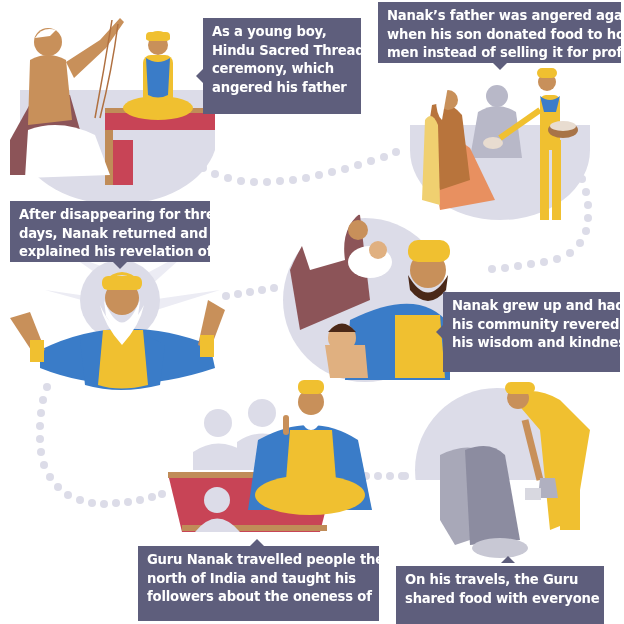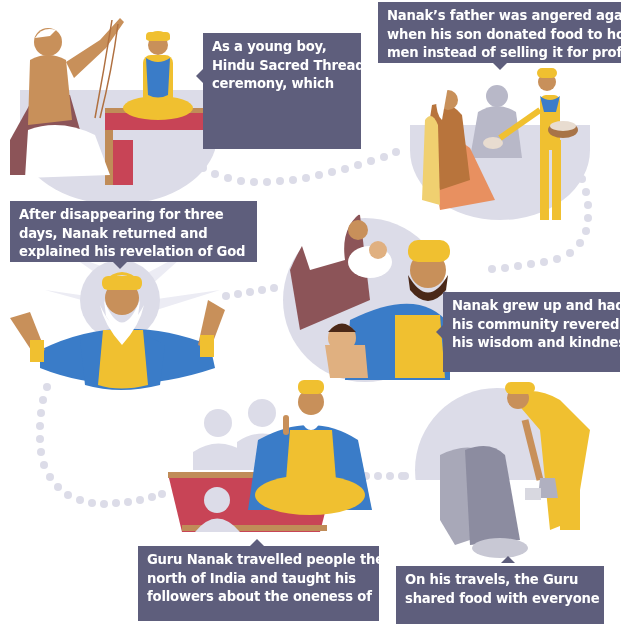--- a/index.html
+++ b/index.html
@@ -199,35 +199,36 @@
     <path d="M510 395 Q535 385 560 400 L590 430 L575 520 L550 530 L540 430 Z" fill="#f0c030"></path>
     <rect x="560" y="430" width="20" height="100" fill="#f0c030"></rect>
     <circle cx="518" cy="398" r="11" fill="#c8905a"></circle>
     <rect x="505" y="382" width="30" height="12" rx="6" fill="#f0c030"></rect>
     <path d="M525 420 L540 480" stroke="#c8905a" stroke-width="7"></path>
     <path d="M540 478 L555 478 L558 498 L538 498 Z" fill="#b0b0c0"></path>
     <rect x="525" y="488" width="16" height="12" fill="#d8d8e0"></rect>
   </g>
 </svg>
 
-<div class="caption" style="left:203px; top:33px; width:158px; height:116px;">
+<div class="caption" style="left:203px; top:18px; width:158px; height:96px;">
   <span class="line">As a young boy,</span>
   <span class="line">Hindu Sacred Thread</span>
   <span class="line">ceremony, which</span>
+  <span class="line">angered his father</span>
 </div>
 <div class="tail left" style="left:196px; top:69px;"></div>
 
 <div class="caption" style="left:378px; top:2px; width:243px; height:61px;">
   <span class="line">Nanak’s father was angered again</span>
   <span class="line">when his son donated food to holy</span>
   <span class="line">men instead of selling it for profit</span>
 </div>
 <div class="tail down" style="left:493px; top:63px;"></div>
 
-<div class="caption" style="left:10px; top:201px; width:247px; height:61px;">
+<div class="caption" style="left:10px; top:201px; width:200px; height:61px;">
   <span class="line">After disappearing for three</span>
   <span class="line">days, Nanak returned and</span>
   <span class="line">explained his revelation of God</span>
 </div>
 <div class="tail down" style="left:113px; top:262px;"></div>
 
 <div class="caption" style="left:443px; top:292px; width:177px; height:80px;">
   <span class="line">Nanak grew up and had</span>
   <span class="line">his community revered</span>
   <span class="line">his wisdom and kindness</span>

